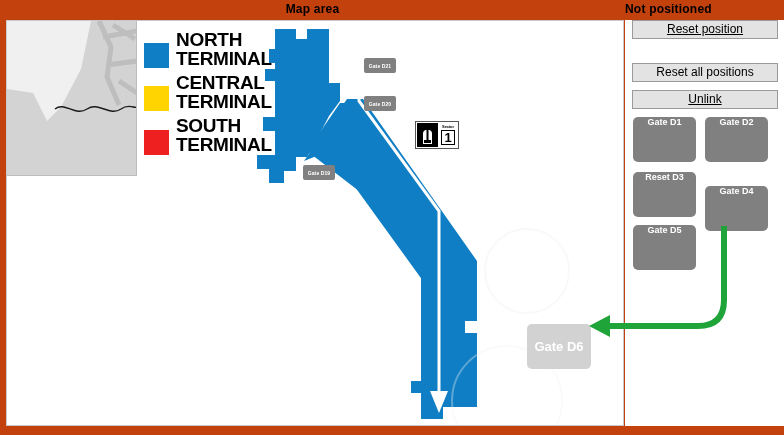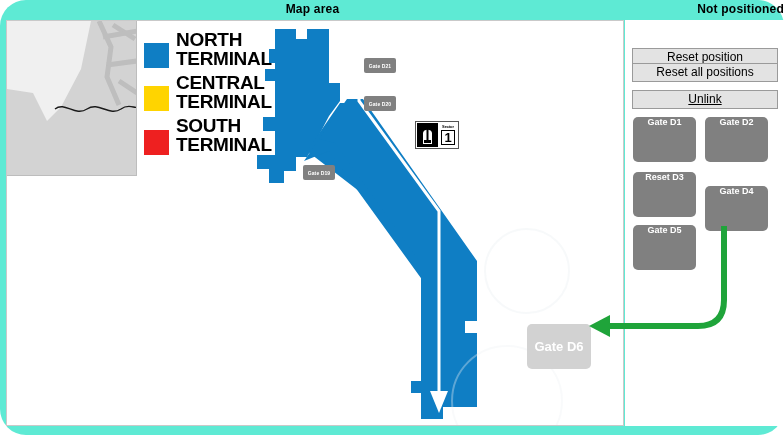--- a/index.html
+++ b/index.html
@@ -8,35 +8,34 @@
     width: 784px;
     height: 435px;
     background: #ffffff;
     font-family: "Liberation Sans", sans-serif;
     overflow: hidden;
   }
   #root {
     position: relative;
     width: 784px;
     height: 435px;
-    background: #5eead4;
-    border-radius: 26px;
+    background: #c2410c;
   }
 
   
   .panel-title {
     position: absolute;
     font-size: 12px;
     font-weight: bold;
     color: #000000;
     letter-spacing: 0.2px;
     white-space: nowrap;
   }
   #map-title { left: 0; top: 2px; width: 625px; text-align: center; }
-  #right-title { left: 625px; top: 2px; width: 159px; text-align: right; }
+  #right-title { left: 625px; top: 2px; width: 159px; text-align: left; }
 
   
   #map-panel {
     position: absolute;
     left: 6px;
     top: 20px;
     width: 618px;
     height: 406px;
     border: 1px solid #c9c9c9;
     background: #ffffff;
@@ -193,21 +192,21 @@
     border: 1px solid #9a9a9a;
     font-family: "Liberation Sans", sans-serif;
     font-size: 12px;
     color: #000000;
     box-sizing: border-box;
     line-height: 17px;
     text-align: center;
     padding: 0;
     cursor: pointer;
   }
-  #btn-reset-position { top: 28px; }
+  #btn-reset-position { top: 0; text-decoration: underline; }
   #btn-reset-all { top: 43px; }
   #btn-unlink { top: 70px; text-decoration: underline; }
 
   .gate-tile {
     position: absolute;
     width: 63px;
     height: 45px;
     background: #808080;
     border-radius: 5px;
     color: #ffffff;

